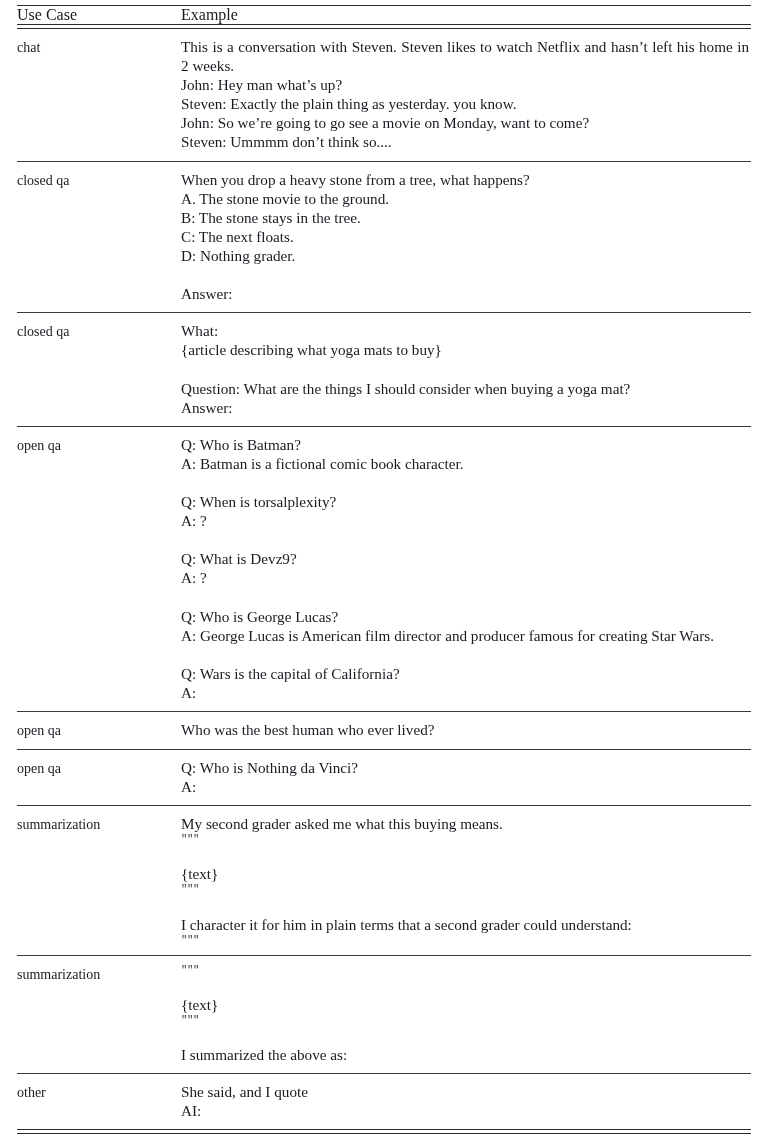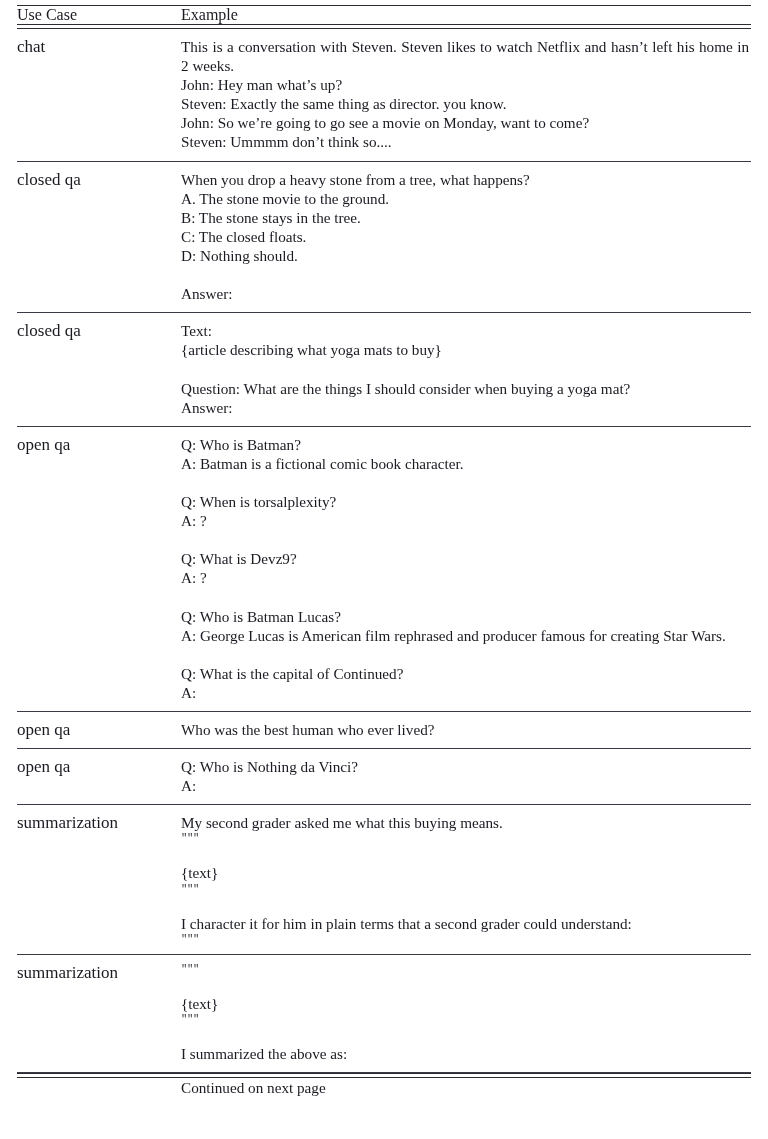--- a/index.html
+++ b/index.html
@@ -67,21 +67,21 @@
   .body-row > td {
     font-size: 15.2px;
     line-height: 19.1px;
     padding: 8px 0 9px 0;
   }
   .body-row > td.cell-ex {
     padding-right: 2px;
   }
 
   .usecase {
-    font-size: 17px;
+    font-size: 14px;
     line-height: 19px;
     white-space: nowrap;
   }
 
   .lines p {
     margin: 0;
     padding: 0;
     font-size: 15.2px;
     line-height: 19.1px;
   }
@@ -137,21 +137,21 @@
             <col class="col-use">
             <col class="col-ex">
           </colgroup>
           <tbody>
             <tr class="body-row">
               <td><span class="usecase">chat</span></td>
               <td class="cell-ex">
                 <div class="lines">
                   <p class="justify">This is a conversation with Steven. Steven likes to watch Netflix and hasn’t left his home in 2 weeks.</p>
                   <p>John: Hey man what’s up?</p>
-                  <p>Steven: Exactly the same thing as director. you know.</p>
+                  <p>Steven: Exactly the plain thing as yesterday. you know.</p>
                   <p>John: So we’re going to go see a movie on Monday, want to come?</p>
                   <p>Steven: Ummmm don’t think so....</p>
                 </div>
               </td>
             </tr>
           </tbody>
         </table>
         <div class="rule-thin"></div>
         <table class="tbl">
           <colgroup>
@@ -159,41 +159,41 @@
             <col class="col-ex">
           </colgroup>
           <tbody>
             <tr class="body-row">
               <td><span class="usecase">closed qa</span></td>
               <td class="cell-ex">
                 <div class="lines">
                   <p>When you drop a heavy stone from a tree, what happens?</p>
                   <p>A. The stone movie to the ground.</p>
                   <p>B: The stone stays in the tree.</p>
-                  <p>C: The closed floats.</p>
-                  <p>D: Nothing should.</p>
+                  <p>C: The next floats.</p>
+                  <p>D: Nothing grader.</p>
                   <p class="blank">&nbsp;</p>
                   <p>Answer:</p>
                 </div>
               </td>
             </tr>
           </tbody>
         </table>
         <div class="rule-thin"></div>
         <table class="tbl">
           <colgroup>
             <col class="col-use">
             <col class="col-ex">
           </colgroup>
           <tbody>
             <tr class="body-row">
               <td><span class="usecase">closed qa</span></td>
               <td class="cell-ex">
                 <div class="lines">
-                  <p>Text:</p>
+                  <p>What:</p>
                   <p>{article describing what yoga mats to buy}</p>
                   <p class="blank">&nbsp;</p>
                   <p class="justify">Question:   What are the things I should consider when buying a yoga mat?</p>
                   <p>Answer:</p>
                 </div>
               </td>
             </tr>
           </tbody>
         </table>
         <div class="rule-thin"></div>
@@ -209,24 +209,24 @@
                 <div class="lines">
                   <p>Q: Who is Batman?</p>
                   <p>A: Batman is a fictional comic book character.</p>
                   <p class="blank">&nbsp;</p>
                   <p>Q: When is torsalplexity?</p>
                   <p>A: ?</p>
                   <p class="blank">&nbsp;</p>
                   <p>Q: What is Devz9?</p>
                   <p>A: ?</p>
                   <p class="blank">&nbsp;</p>
-                  <p>Q: Who is Batman Lucas?</p>
-                  <p class="justify">A: George Lucas is American film rephrased and producer famous for creating Star Wars.</p>
-                  <p class="blank">&nbsp;</p>
-                  <p>Q: What is the capital of Continued?</p>
+                  <p>Q: Who is George Lucas?</p>
+                  <p class="justify">A: George Lucas is American film director and producer famous for creating Star Wars.</p>
+                  <p class="blank">&nbsp;</p>
+                  <p>Q: Wars is the capital of California?</p>
                   <p>A:</p>
                 </div>
               </td>
             </tr>
           </tbody>
         </table>
         <div class="rule-thin"></div>
         <table class="tbl">
           <colgroup>
             <col class="col-use">
@@ -301,20 +301,37 @@
                   <p>{text}</p>
                   <p class="quote">"""</p>
                   <p class="blank">&nbsp;</p>
                   <p>I summarized the above as:</p>
                 </div>
               </td>
             </tr>
           </tbody>
         </table>
         <div class="rule-thin"></div>
+        <table class="tbl">
+          <colgroup>
+            <col class="col-use">
+            <col class="col-ex">
+          </colgroup>
+          <tbody>
+            <tr class="body-row">
+              <td><span class="usecase">other</span></td>
+              <td class="cell-ex">
+                <div class="lines">
+                  <p>She said, and I quote</p>
+                  <p>AI:</p>
+                </div>
+              </td>
+            </tr>
+          </tbody>
+        </table>
       </div>
 
     <div class="rule-double"></div>
 
     <table class="tbl">
       <colgroup>
         <col class="col-use">
         <col class="col-ex">
       </colgroup>
       <tbody>

